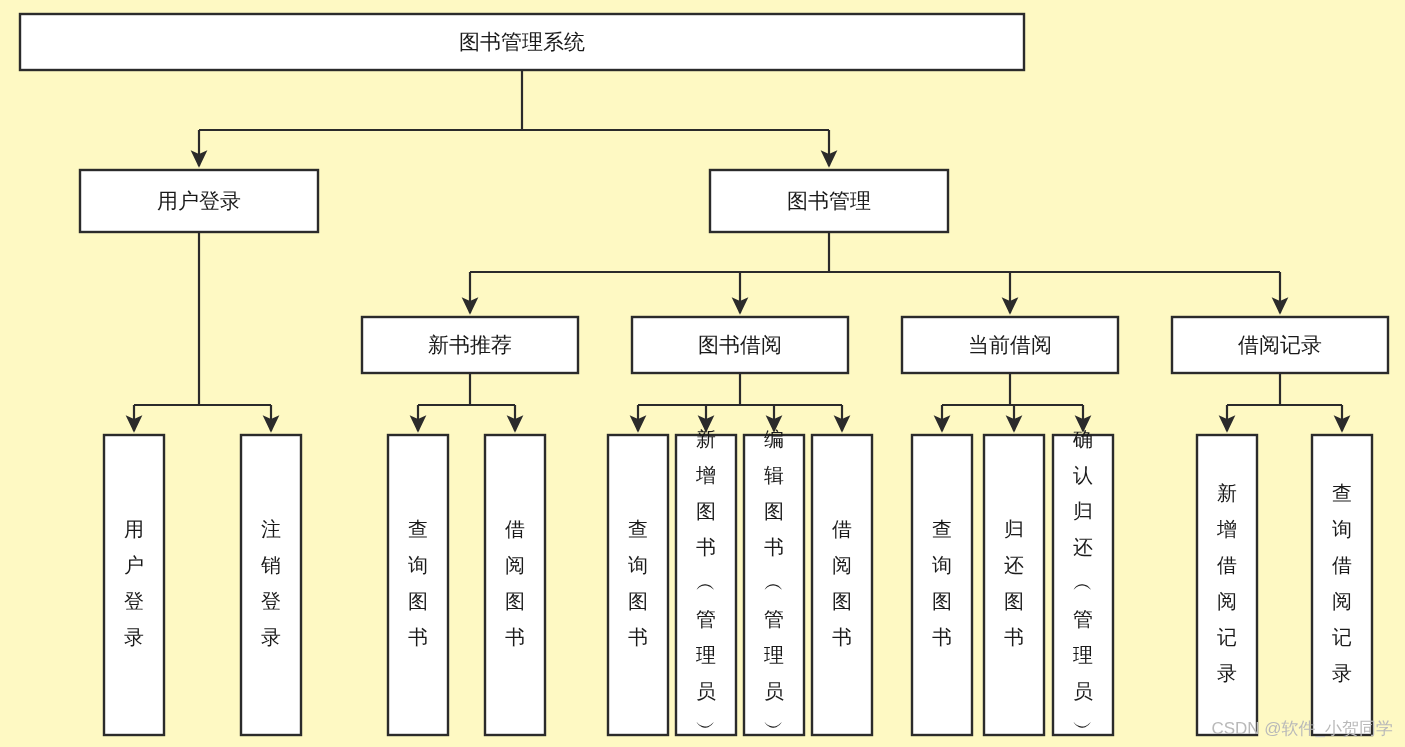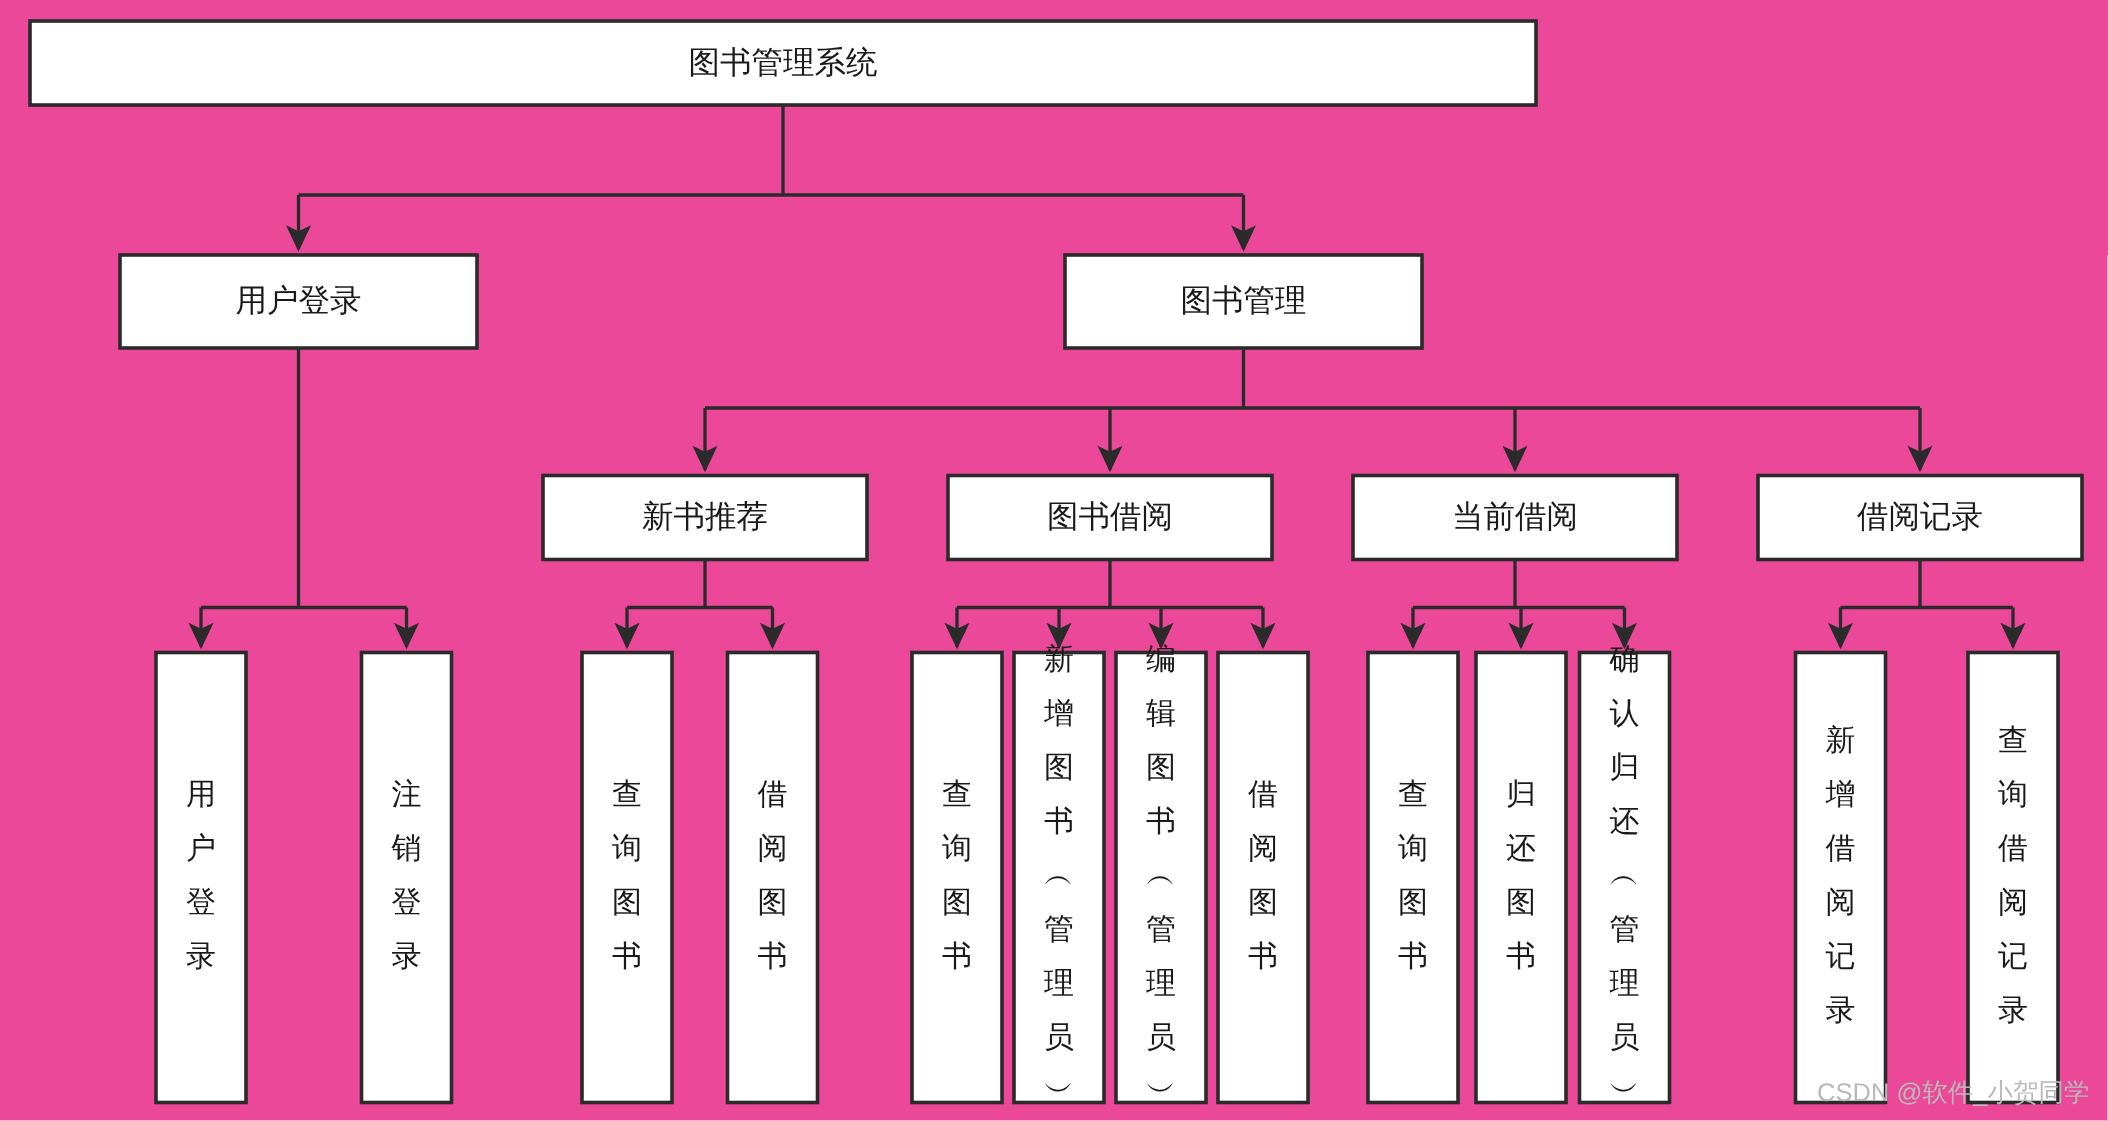--- a/index.html
+++ b/index.html
@@ -8,21 +8,21 @@
     padding: 0;
     background: #ffffff;
   }
   body {
     font-family: "Liberation Sans", "DejaVu Sans", sans-serif;
   }
   #diagram-root {
     position: relative;
     width: 1405px;
     height: 747px;
-    background: #ec4899;
+    background: #fef9c3;
     overflow: hidden;
   }
   svg.diagram-canvas {
     position: absolute;
     left: 0;
     top: 0;
     width: 1405px;
     height: 747px;
   }
   .node-box {

